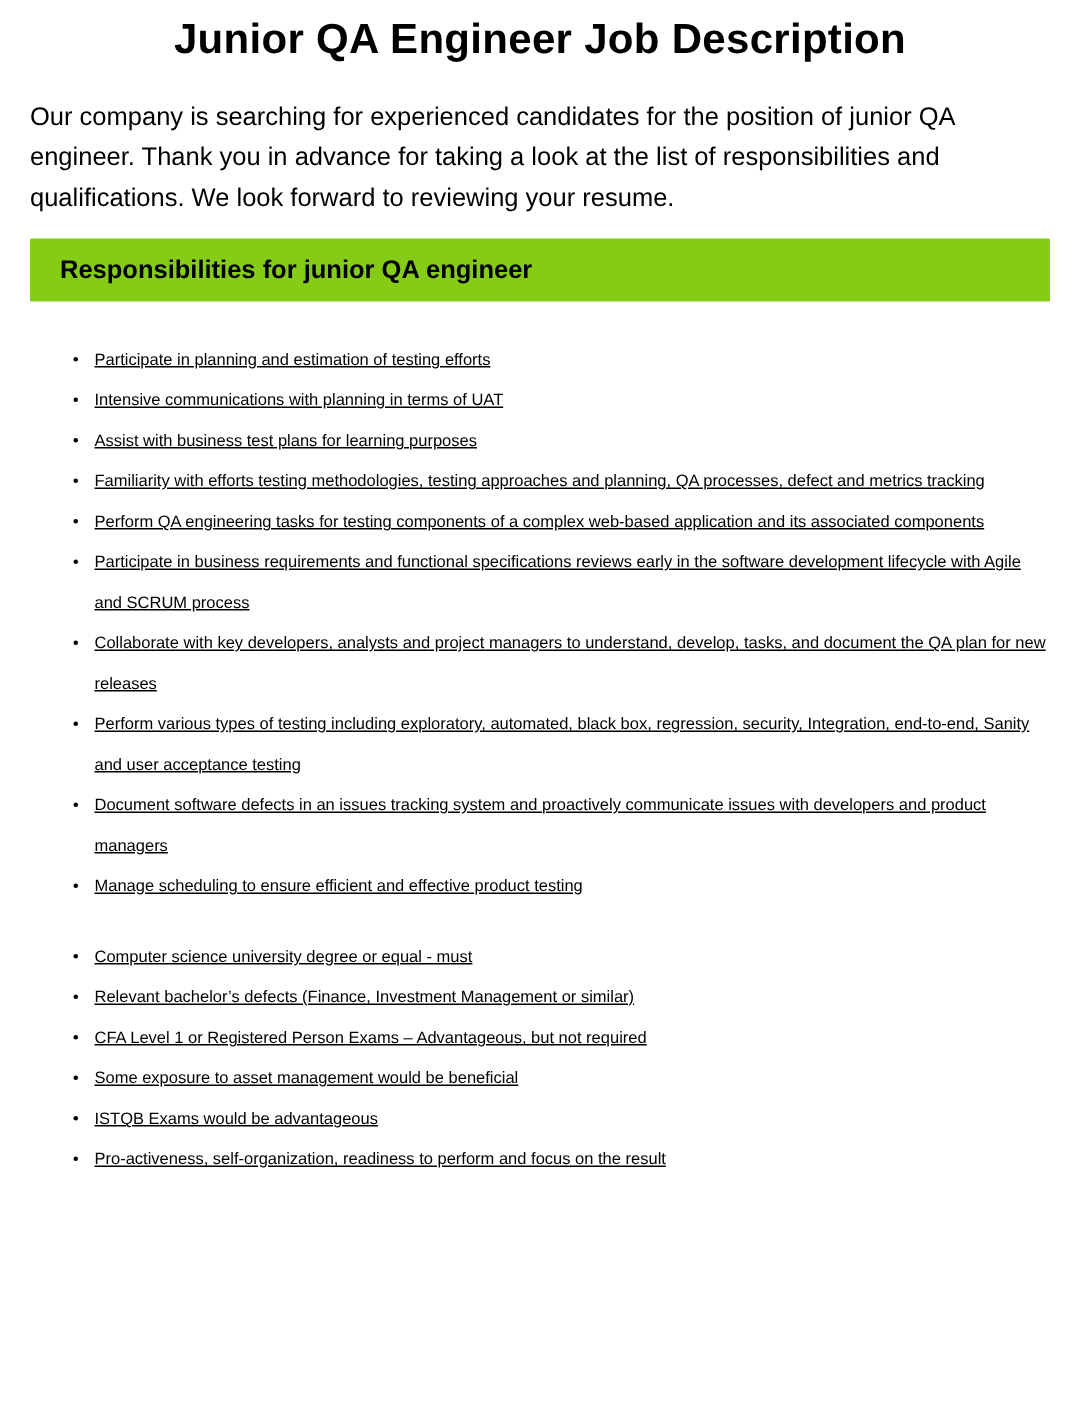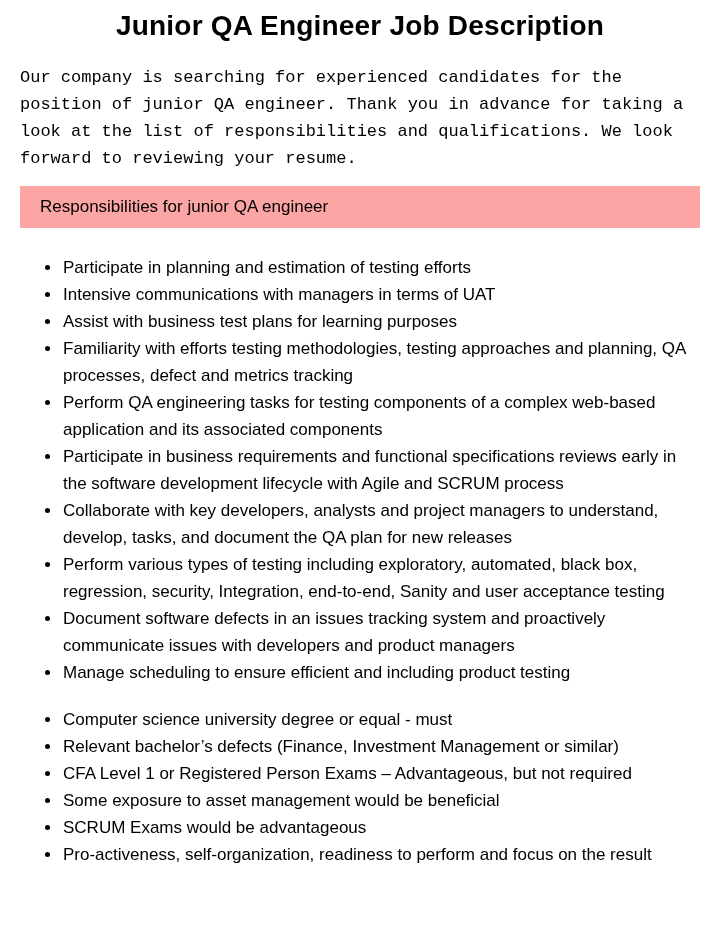--- a/index.html
+++ b/index.html
@@ -20,36 +20,36 @@
     font-size: 28px;
     font-weight: 700;
     text-align: center;
     margin: 4px 0 22px 0;
     letter-spacing: 0.2px;
   }
   p.intro {
     font-size: 17px;
     line-height: 27px;
     margin: 0 0 14px 0;
-    font-family: Liberation Mono, monospace;
   }
   .section-header {
-    background: #fca5a5;
+    background: #84cc16;
     font-size: 17px;
-    font-weight: 400;
+    font-weight: 700;
     padding: 11px 20px;
     margin: 0 0 26px 0;
     border-radius: 1px;
   }
   ul.bullet-list {
     margin: 0 0 20px 0;
     padding: 0 0 0 42px;
-    font-size: 17px;
+    font-size: 11px;
     line-height: 27px;
     list-style-type: disc;
+    text-decoration: underline;
   }
   ul.bullet-list li {
     padding-left: 1px;
     margin: 0;
   }
 </style>
 </head>
 <body>
 
 <div class="page">
@@ -57,34 +57,34 @@
   <h1 class="page-title">Junior QA Engineer Job Description</h1>
 
   <p class="intro">Our company is searching for experienced candidates for the position of junior QA engineer. Thank you in advance for taking a look at the list of responsibilities and qualifications. We look forward to reviewing your resume.</p>
 
   <div class="section-header">
     <span>Responsibilities for junior QA engineer</span>
   </div>
 
   <ul class="bullet-list">
     <li>Participate in planning and estimation of testing efforts</li>
-    <li>Intensive communications with managers in terms of UAT</li>
+    <li>Intensive communications with planning in terms of UAT</li>
     <li>Assist with business test plans for learning purposes</li>
     <li>Familiarity with efforts testing methodologies, testing approaches and planning, QA processes, defect and metrics tracking</li>
     <li>Perform QA engineering tasks for testing components of a complex web-based application and its associated components</li>
     <li>Participate in business requirements and functional specifications reviews early in the software development lifecycle with Agile and SCRUM process</li>
     <li>Collaborate with key developers, analysts and project managers to understand, develop, tasks, and document the QA plan for new releases</li>
     <li>Perform various types of testing including exploratory, automated, black box, regression, security, Integration, end-to-end, Sanity and user acceptance testing</li>
     <li>Document software defects in an issues tracking system and proactively communicate issues with developers and product managers</li>
-    <li>Manage scheduling to ensure efficient and including product testing</li>
+    <li>Manage scheduling to ensure efficient and effective product testing</li>
   </ul>
 
 
   <ul class="bullet-list">
     <li>Computer science university degree or equal - must</li>
     <li>Relevant bachelor’s defects (Finance, Investment Management or similar)</li>
     <li>CFA Level 1 or Registered Person Exams – Advantageous, but not required</li>
     <li>Some exposure to asset management would be beneficial</li>
-    <li>SCRUM Exams would be advantageous</li>
+    <li>ISTQB Exams would be advantageous</li>
     <li>Pro-activeness, self-organization, readiness to perform and focus on the result</li>
   </ul>
 
 </div>
 
 </body></html>

